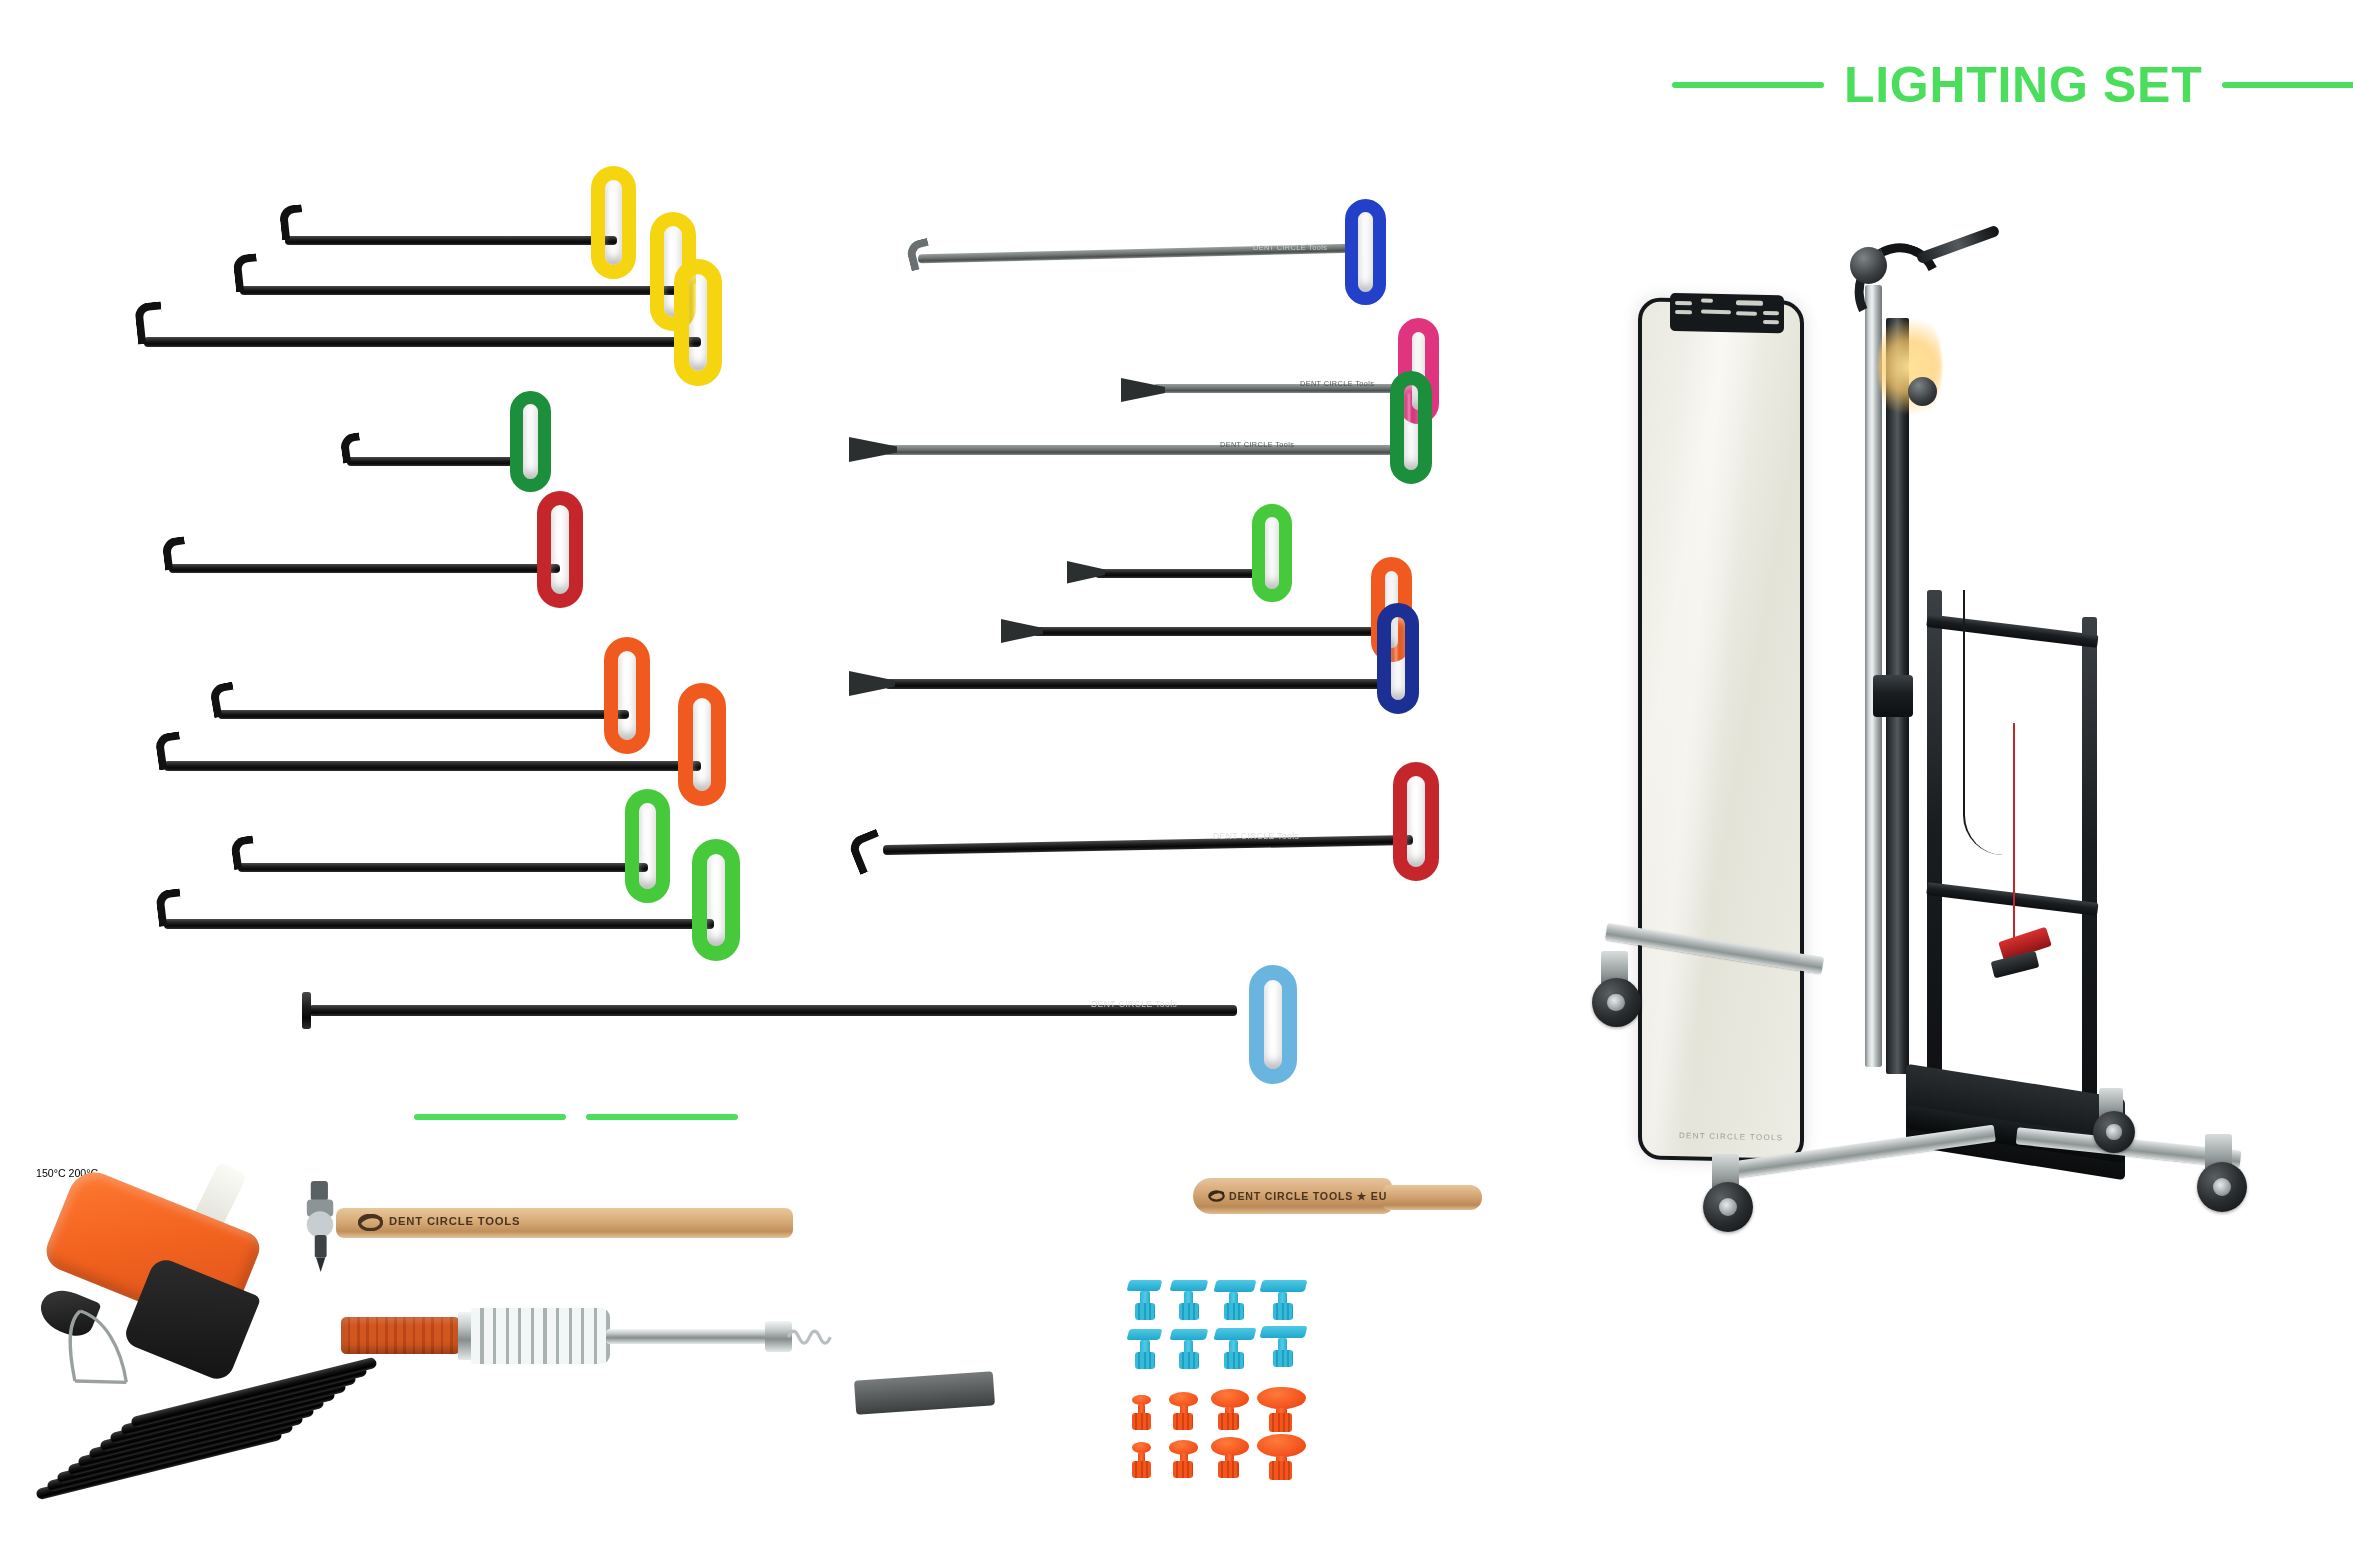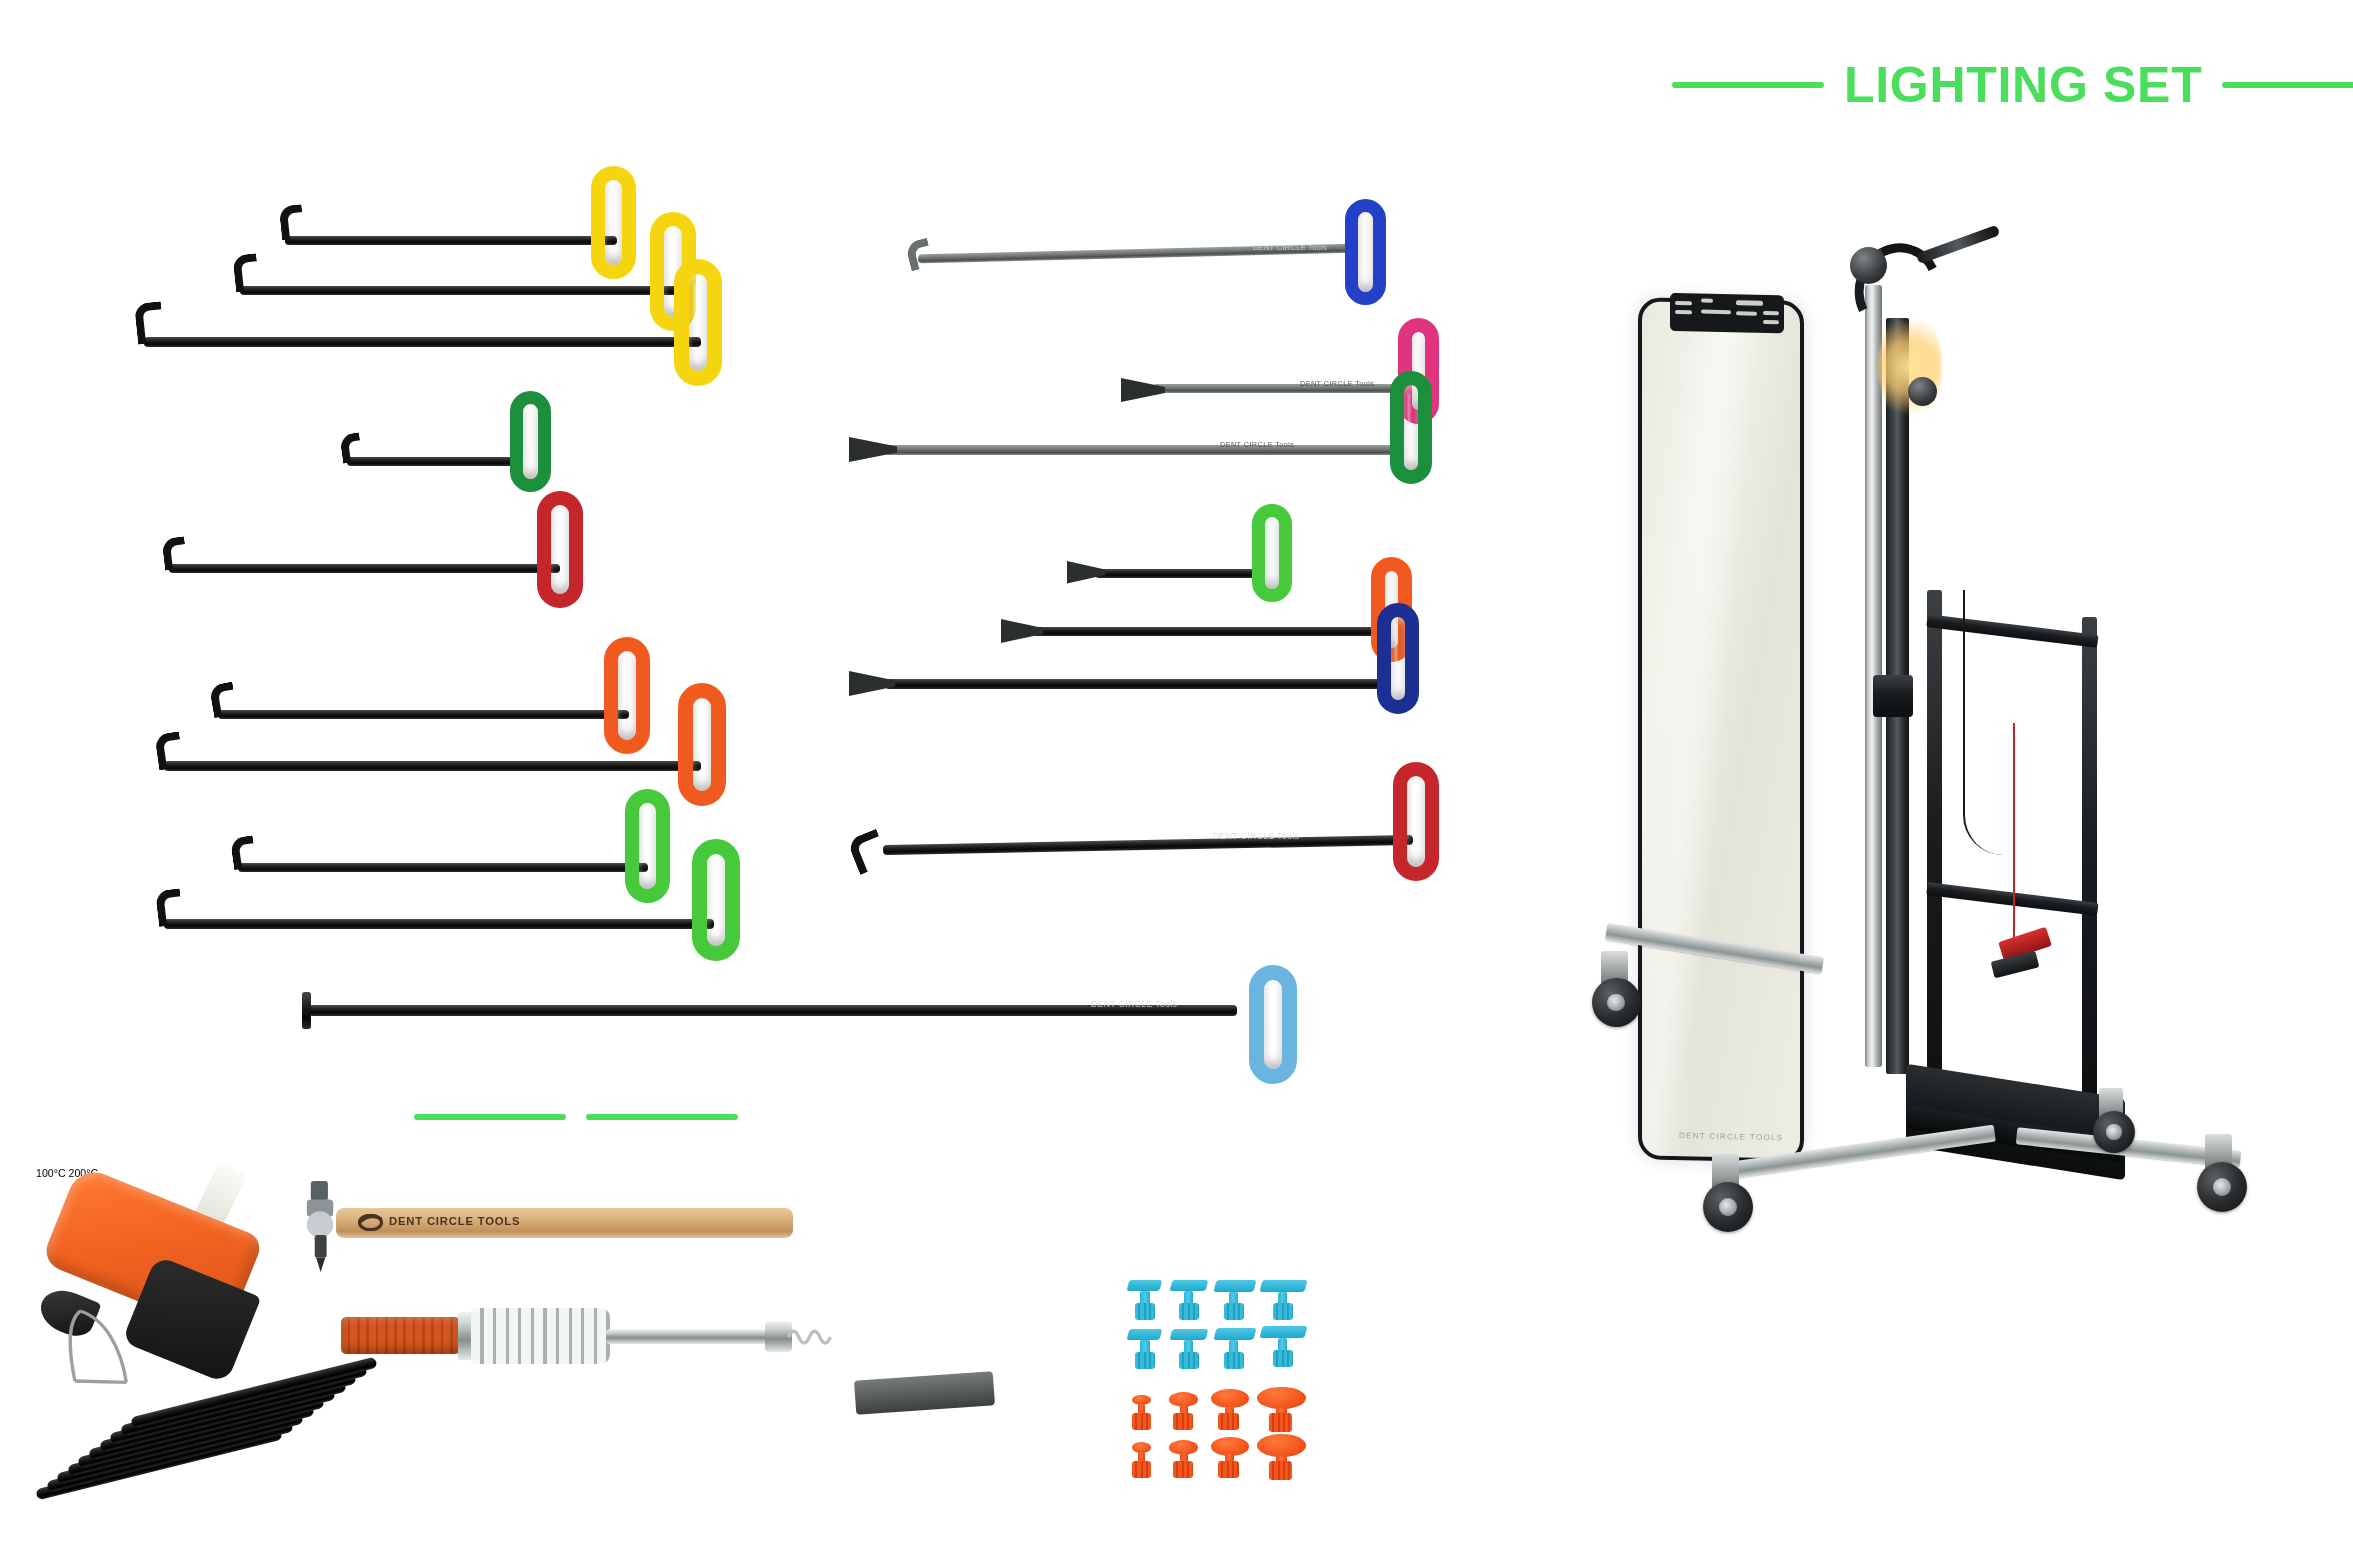--- a/index.html
+++ b/index.html
@@ -547,21 +547,21 @@
   <div class="acc" style="left:36px; top:1167px; width:252px; height:225px;">
     <div class="gluestick-loaded" style="left:163px; top:-2.7px; width:30.5px; height:86px; transform:rotate(26deg);"></div>
     <div class="glue-gun-body" style="left:17px; top:30.5px; width:199px; height:105px; transform:rotate(22deg);"></div>
     <div class="glue-gun-nose" style="left:4px; top:125px; width:56px; height:41px; transform:rotate(22deg);"></div>
     <div class="glue-gun-grip" style="left:99px; top:106px; width:113px; height:93px; transform:rotate(22deg);"></div>
     <svg width="99" height="80" style="position:absolute; left:26.5px; top:141px;" viewBox="0 0 150 120">
       <path d="M26 4 C4 22, 10 70, 18 110" stroke="#9aa0a0" stroke-width="5" fill="none"></path>
       <path d="M26 4 C64 16, 88 60, 96 112" stroke="#9aa0a0" stroke-width="5" fill="none"></path>
       <path d="M18 110 L96 112" stroke="#9aa0a0" stroke-width="5" fill="none"></path>
     </svg>
-    <span class="sr-only">100°C</span>
+    <span class="sr-only">150°C</span>
     <span class="sr-only">200°C</span>
   </div>
 
   <div class="acc" style="left:33px; top:1386px; width:312px; height:166px;">
     <div class="glue-stick" style="left:0px;   top:73px; width:252px; height:11.3px; transform:rotate(-14deg);"></div>
     <div class="glue-stick" style="left:10.6px;  top:65px;  width:252px; height:11.3px; transform:rotate(-14deg);"></div>
     <div class="glue-stick" style="left:21px;  top:57px;  width:252px; height:11.3px; transform:rotate(-14deg);"></div>
     <div class="glue-stick" style="left:32px;  top:49px;  width:252px; height:11.3px; transform:rotate(-14deg);"></div>
     <div class="glue-stick" style="left:42px;  top:41px;  width:252px; height:11.3px; transform:rotate(-14deg);"></div>
     <div class="glue-stick" style="left:53px;  top:33px;  width:252px; height:11.3px; transform:rotate(-14deg);"></div>
@@ -712,15 +712,24 @@
   <div class="acc" style="left:1333px; top:1273px; width:146px; height:265px;">
     <div class="green-board" style="left:0px; top:0px; width:139px; height:259px; transform: skewY(3deg);"></div>
   </div>
 
   <div class="acc" style="left:1505px; top:1253px; width:60px; height:285px;">
     <div class="rubber-cap" style="left:13.3px; top:0px; width:28px; height:37px;"></div>
     <div class="copper-bar" style="left:17px; top:32px; width:20px; height:221px;"></div>
     <div class="rubber-cap" style="left:13.3px; top:247px; width:28px; height:37px;"></div>
   </div>
 
+  <div class="acc" style="left:1193px; top:1170px; width:292px; height:60px;">
+    <div class="wood-tap" style="left:0px; top:8px; width:199px; height:36px;"></div>
+    <div class="wood-tap" style="left:190px; top:14.6px; width:99px; height:25px; border-radius:5.3px 12px 12px 5.3px;"></div>
+    <svg width="17" height="12" style="position:absolute; left:14.6px; top:20px;" viewBox="0 0 26 18">
+      <ellipse cx="13" cy="9" rx="11" ry="7" fill="none" stroke="#3a2a17" stroke-width="3.5"></ellipse>
+      <path d="M2 9 Q13 0 24 5" stroke="#3a2a17" stroke-width="3.5" fill="none"></path>
+    </svg>
+    <span class="wood-brand" style="left:36px; top:20px; font-size:10.6px;">DENT CIRCLE TOOLS ★ EU</span>
+  </div>
 
 </div>
 
 
 </body></html>

